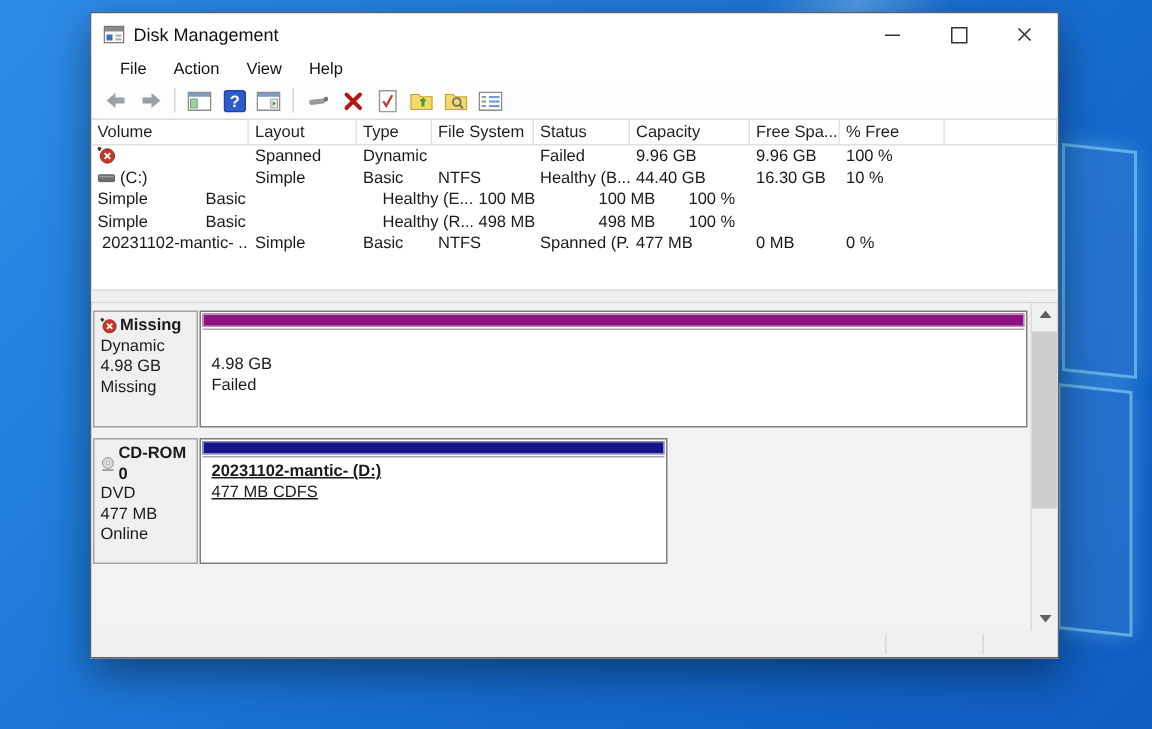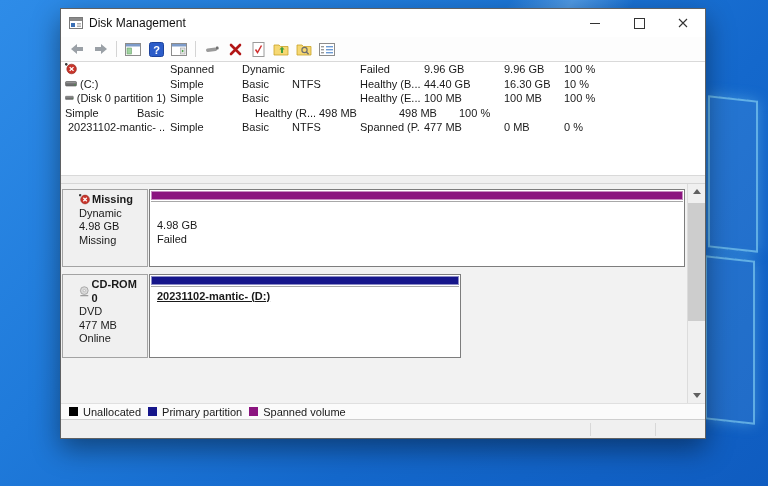--- a/index.html
+++ b/index.html
@@ -43,22 +43,22 @@
   .vt-row .cell{padding-left:4px;box-sizing:border-box;overflow:hidden;white-space:nowrap;}
   .c0{width:105px;display:flex;align-items:center;gap:3px;}
   .c1{width:72px;} .c2{width:50px;} .c3{width:68px;} .c4{width:64px;}
   .c5{width:80px;} .c6{width:60px;} .c7{width:70px;} .cf{flex:1;}
   .vt-body{flex:1;}
   .h-scroll{height:7px;background:#f0f0f0;border-top:1px solid #d9d9d9;flex:0 0 auto;}
   
   .graph-pane{flex:1;background:#f2f2f2;display:flex;overflow:hidden;}
   .graph-content{flex:1;padding:5px 2px 0 1px;}
   .disk-row{display:flex;margin-bottom:7px;}
-  .disk-label{width:86px;flex:0 0 auto;background:#f0f0f0;border:1px solid #a3a3a3;
-    padding:3px 3px 3px 16px;box-sizing:border-box;line-height:13.5px;}
+  .disk-label{width:70px;flex:0 0 auto;background:#f0f0f0;border:1px solid #a3a3a3;
+    padding:3px 3px 3px 4px;box-sizing:border-box;line-height:13.5px;}
   .disk-label .name{font-weight:bold;display:flex;align-items:center;gap:2px;}
   .disk-region{flex:1;margin-left:1px;display:flex;}
   .part-box{border:1px solid #7d7d7d;background:#fff;display:flex;flex-direction:column;box-sizing:border-box;}
   .part-strip{height:9px;margin:1px;flex:0 0 auto;box-shadow:inset 0 0 0 1px rgba(255,255,255,.5);}
   .part-body{flex:1;border-top:1px solid #a8a8a8;margin:0 1px 1px 1px;background:#fff;
     padding:2px 6px;line-height:14px;}
   .part-title{font-weight:bold;}
   .row-missing{height:78px;}
   .row-cdrom{height:84px;}
   .row-missing .part-body{padding-top:16px;}
@@ -111,20 +111,26 @@
           <div class="glyph-max"></div>
         </div>
       <div class="win-btn">
         <svg width="10" height="10" viewBox="0 0 10 10">
           <path d="M1 1 L9 9 M9 1 L1 9" stroke="#333" stroke-width="1.1"></path>
         </svg>
       </div>
     </div>
   </div>
 
+  <div class="menubar" id="menubar">
+      <span class="menu-item">File</span>
+      <span class="menu-item">Action</span>
+      <span class="menu-item">View</span>
+      <span class="menu-item">Help</span>
+    </div>
 
   <div class="toolbar">
     <div class="tb-btn">
       <svg width="15" height="12" viewBox="0 0 15 12">
         <path d="M7 1 L1 6 L7 11 L7 8 L13 8 L13 4 L7 4 Z" fill="#9aa0a6"></path>
       </svg>
     </div>
     <div class="tb-btn">
       <svg width="15" height="12" viewBox="0 0 15 12">
         <path d="M8 1 L14 6 L8 11 L8 8 L2 8 L2 4 L8 4 Z" fill="#9aa0a6"></path>
@@ -190,20 +196,31 @@
         <rect x="2" y="6" width="3" height="1.4" fill="#9a9a9a"></rect>
         <rect x="2" y="9" width="3" height="1.4" fill="#9a9a9a"></rect>
         <rect x="7" y="3" width="7" height="1.4" fill="#6d9bd4"></rect>
         <rect x="7" y="6" width="7" height="1.4" fill="#6d9bd4"></rect>
         <rect x="7" y="9" width="7" height="1.4" fill="#6d9bd4"></rect>
       </svg>
     </div>
   </div>
 
   <div class="volume-pane">
+    <div class="vt-header" id="vt-header">
+        <div class="cell c0">Volume</div>
+        <div class="cell c1">Layout</div>
+        <div class="cell c2">Type</div>
+        <div class="cell c3">File System</div>
+        <div class="cell c4">Status</div>
+        <div class="cell c5">Capacity</div>
+        <div class="cell c6">Free Spa...</div>
+        <div class="cell c7">% Free</div>
+        <div class="cell cf"></div>
+      </div>
     <div class="vt-body" id="vt-body">
         <div class="vt-row">
           <div class="cell c0">
             <svg width="12" height="12" viewBox="0 0 12 12">
               <rect x="0" y="0" width="2.4" height="2.4" fill="#3a3a3a" transform="rotate(45 1.2 1.2)"></rect>
               <circle cx="6.6" cy="6" r="4.8" fill="#C9352B" stroke="#8f251c" stroke-width="0.6"></circle>
               <path d="M4.7 4.1 L8.5 7.9 M8.5 4.1 L4.7 7.9" stroke="#fff" stroke-width="1.3"></path>
             </svg>
             <span></span>
           </div>
@@ -226,28 +243,20 @@
           </div>
           <div class="cell c1">Simple</div>
           <div class="cell c2">Basic</div>
           <div class="cell c3">NTFS</div>
           <div class="cell c4">Healthy (B...</div>
           <div class="cell c5">44.40 GB</div>
           <div class="cell c6">16.30 GB</div>
           <div class="cell c7">10 %</div>
         </div>
         <div class="vt-row">
-          <div class="cell c0">
-            <svg width="12" height="12" viewBox="0 0 12 12">
-              <rect x="0.5" y="3.5" width="11" height="4.6" rx="1" fill="#6e6e6e" stroke="#4d4d4d" stroke-width="0.5"></rect>
-              <rect x="1.2" y="4.2" width="9.6" height="1" fill="#9c9c9c"></rect>
-              <circle cx="10" cy="6.8" r="0.6" fill="#2fa32f"></circle>
-            </svg>
-            <span>(Disk 0 partition 1)</span>
-          </div>
           <div class="cell c1">Simple</div>
           <div class="cell c2">Basic</div>
           <div class="cell c3"></div>
           <div class="cell c4">Healthy (E...</div>
           <div class="cell c5">100 MB</div>
           <div class="cell c6">100 MB</div>
           <div class="cell c7">100 %</div>
         </div>
         <div class="vt-row">
           <div class="cell c1">Simple</div>
@@ -317,51 +326,38 @@
             </div>
             <div>DVD</div>
             <div>477 MB</div>
             <div>Online</div>
           </div>
           <div class="disk-region">
             <div class="part-box" style="width: 312px; text-decoration: underline;">
               <div class="part-strip" style="background: rgb(22, 22, 139);"></div>
               <div class="part-body">
                 <div class="part-title">20231102-mantic-  (D:)</div>
+                <div>477 MB CDFS</div>
               </div>
             </div>
           </div>
         </div>
       </div>
     <div class="v-scroll">
       <div class="sb-arrow">
           <div class="tri-up"></div>
         </div>
       <div class="sb-track">
           <div class="sb-thumb"></div>
         </div>
       <div class="sb-arrow">
           <div class="tri-down"></div>
         </div>
     </div>
   </div>
 
-  <div class="legend" id="legend">
-      <div class="legend-item">
-        <div class="legend-swatch" style="background: rgb(0, 0, 0);"></div>
-        <span>Unallocated</span>
-      </div>
-      <div class="legend-item">
-        <div class="legend-swatch" style="background: rgb(22, 22, 139);"></div>
-        <span>Primary partition</span>
-      </div>
-      <div class="legend-item">
-        <div class="legend-swatch" style="background: rgb(139, 20, 127);"></div>
-        <span>Spanned volume</span>
-      </div>
-    </div>
 
   <div class="statusbar">
     <div class="status-div sd1"></div>
     <div class="status-div sd2"></div>
   </div>
 
 </div>
 
 </body></html>

